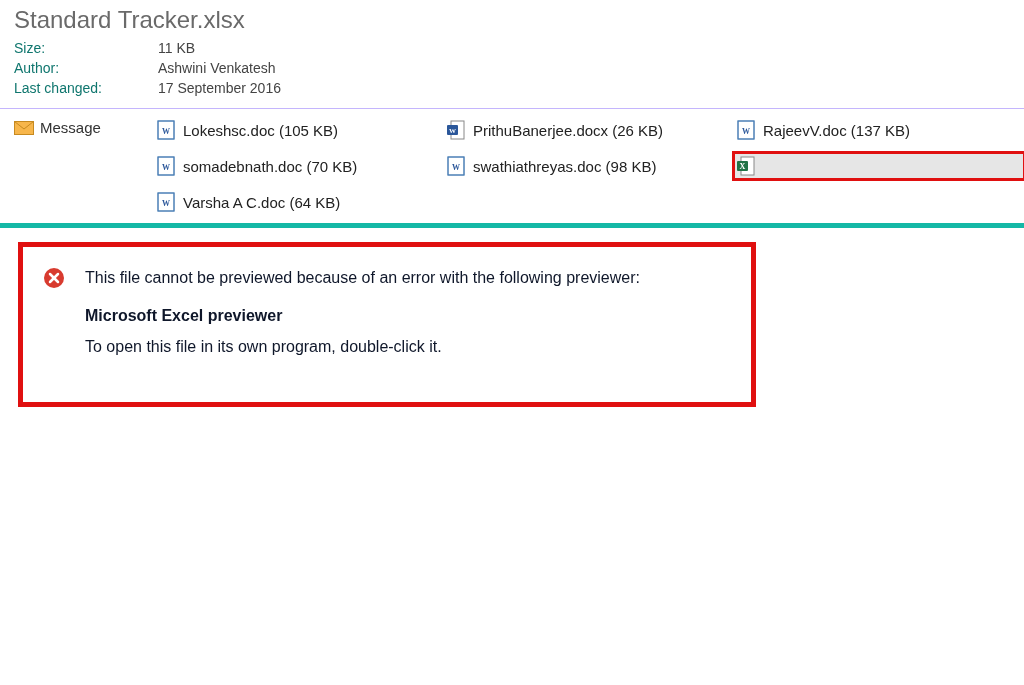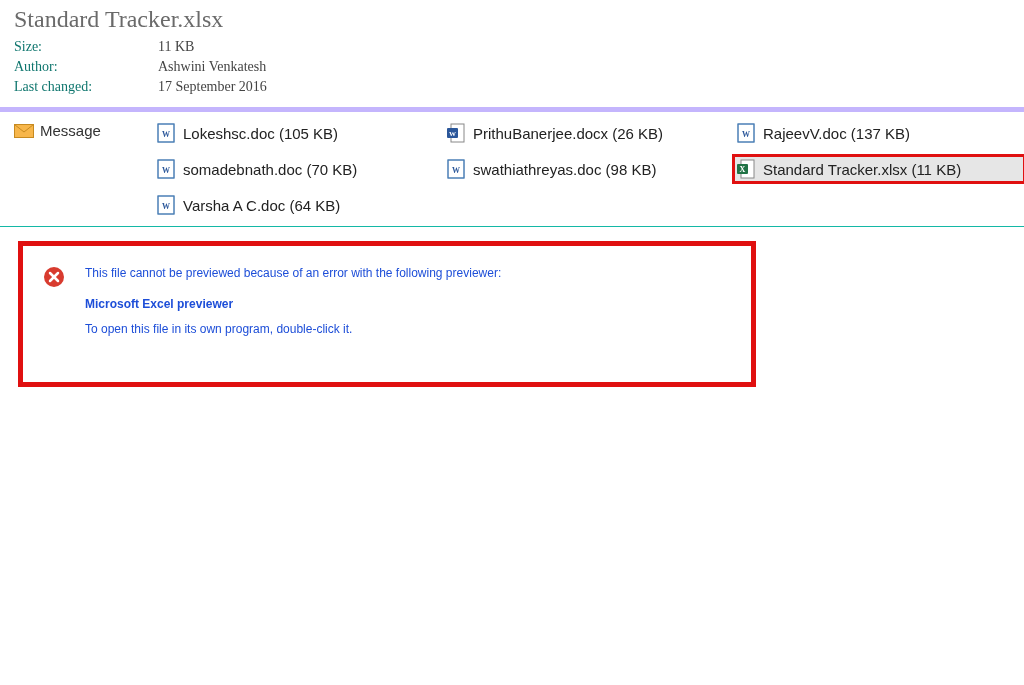--- a/index.html
+++ b/index.html
@@ -7,22 +7,21 @@
     font-family: "Segoe UI", Tahoma, sans-serif;
     background: #ffffff;
     color: #333;
     font-size: 14px;
     width: 1024px;
     height: 685px;
     overflow: hidden;
   }
   .header {
     padding: 6px 6px 8px 14px;
-    border-bottom: 5px solid #c4b5fd;
-    font-family: Liberation Serif, serif;
+    border-bottom: 1px solid #c4b5fd;
   }
   .file-title {
     font-size: 24px;
     font-weight: 400;
     color: #6a6a6a;
     margin-bottom: 6px;
   }
   .meta-row {
     display: flex;
     font-size: 14px;
@@ -30,21 +29,21 @@
     margin: 2px 0 4px 0;
   }
   .meta-label {
     width: 108px;
     color: #0f766e;
   }
   .meta-value { color: #444; margin-left: 36px; }
   .attachments-bar {
     display: flex;
     padding: 8px 14px 8px 14px;
-    border-bottom: 1px solid #14b8a6;
+    border-bottom: 5px solid #14b8a6;
     align-items: flex-start;
     text-align: right;
   }
   .message-label-wrap {
     display: flex;
     align-items: center;
     gap: 6px;
     width: 140px;
     flex-shrink: 0;
     padding-top: 2px;
@@ -92,21 +91,21 @@
     padding: 18px 20px 42px 20px;
     display: flex;
     gap: 20px;
     width: 738px;
   }
   .error-icon {
     width: 22px; height: 22px;
     flex-shrink: 0;
     margin-top: 2px;
   }
-  .error-text { font-size: 12px; color: #1d4ed8; line-height: 1.6; }
+  .error-text { font-size: 16px; color: #0f172a; line-height: 1.6; }
   .error-previewer { font-weight: 700; margin: 12px 0 6px 0; }
 </style>
 </head>
 <body>
 
 <div class="header">
   <div class="file-title">Standard Tracker.xlsx</div>
   <div class="meta-row">
     <div class="meta-label">Size:</div>
     <div class="meta-value">11 KB</div>
@@ -175,21 +174,20 @@
             <rect x="1" y="1" width="16" height="18" fill="none" stroke="#4a7fb5"></rect>
           </svg></span>
         <span class="attach-name">swathiathreyas.doc (98 KB)</span>
       </div>
       <div class="attach-item selected highlighted">
         <span class="xlsx-icon"><svg viewBox="0 0 18 20" width="18" height="20">
             <rect x="4" y="1" width="13" height="18" fill="#fff" stroke="#888"></rect>
             <rect x="0" y="5" width="11" height="10" rx="1" fill="#217346"></rect>
             <text x="5.5" y="13" font-size="8" font-family="Segoe UI" font-weight="bold" fill="#fff" text-anchor="middle">X</text>
           </svg></span>
-        <span class="attach-name">Standard Tracker.xlsx (11 KB)</span>
       </div>
       <div class="attach-item">
         <span class="doc-icon"><svg viewBox="0 0 18 20" width="18" height="20">
             <rect x="1" y="1" width="16" height="18" fill="#fff" stroke="#4a7fb5"></rect>
             <rect x="3" y="4" width="12" height="12" fill="none" stroke="#4a7fb5" stroke-width="0"></rect>
             <text x="9" y="14" font-size="8" font-family="Segoe UI" font-weight="bold" fill="#2b579a" text-anchor="middle">W</text>
             <rect x="1" y="1" width="16" height="18" fill="none" stroke="#4a7fb5"></rect>
           </svg></span>
         <span class="attach-name">Varsha A C.doc (64 KB)</span>
       </div>

